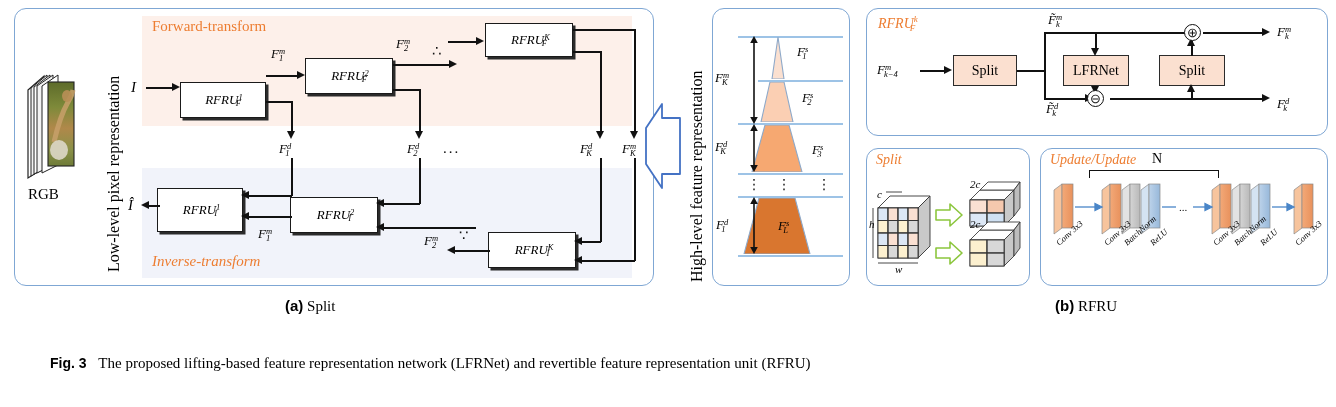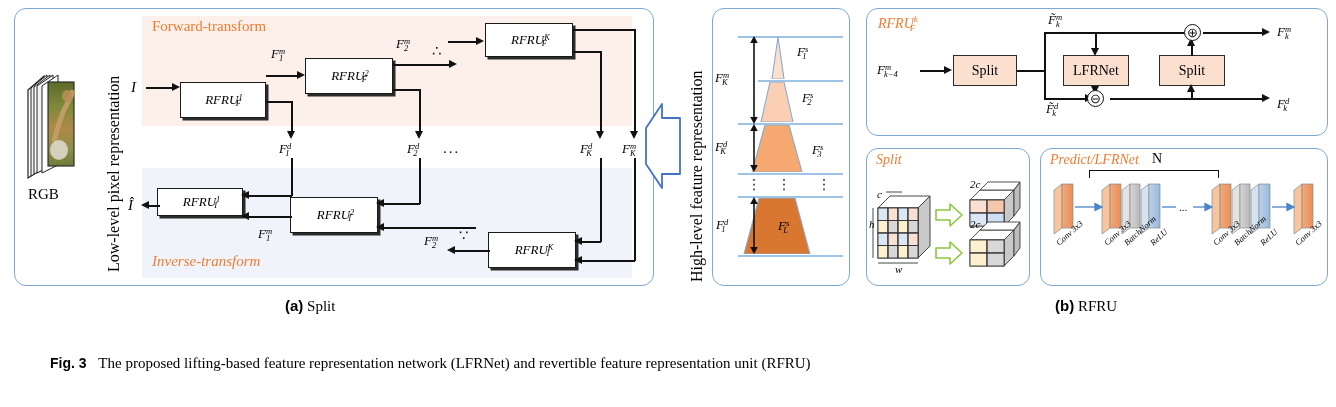--- a/index.html
+++ b/index.html
@@ -167,21 +167,21 @@
   <span>F</span><sup>m</sup><sub style="margin-left:-6px">K</sub>
 </div>
 
 <div class="ln lnh" style="left:573px;top:51px;width:28px;"></div>
 <div class="ln lnv" style="left:600px;top:51px;height:82px;"></div>
 <div class="ar ar-d" style="left:596px;top:131px;"></div>
 <div class="math" style="left:580px;top:141px;">
   <span>F</span><sup>d</sup><sub style="margin-left:-6px">K</sub>
 </div>
 
-<div class="rbox" style="left:157px;top:188px;width:86px;height:28px;">
+<div class="rbox" style="left:157px;top:188px;width:86px;height:44px;">
   <span class="math" style="position:static;">
     <span>RFRU</span><sup>1</sup><sub style="margin-left:-6px">I</sub>
   </span>
 </div>
 <div class="rbox" style="left:290px;top:197px;width:88px;height:36px;">
   <span class="math" style="position:static;">
     <span>RFRU</span><sup>2</sup><sub style="margin-left:-6px">I</sub>
   </span>
 </div>
 <div class="rbox" style="left:488px;top:232px;width:88px;height:36px;">
@@ -448,21 +448,21 @@
     </g>
   </svg>
 </div>
 <div class="math" style="left:877px;top:188px;font-size:11px;">c</div>
 <div class="math" style="left:869px;top:218px;font-size:11px;">h</div>
 <div class="math" style="left:895px;top:263px;font-size:11px;">w</div>
 <div class="math" style="left:970px;top:178px;font-size:11px;">2c</div>
 <div class="math" style="left:970px;top:218px;font-size:11px;">2c</div>
 
 <div class="panel" style="left:1040px;top:148px;width:288px;height:138px;"></div>
-<div class="plabel" style="left:1050px;top:152px;">Predict/LFRNet</div>
+<div class="plabel" style="left:1050px;top:152px;">Update/Update</div>
 <div class="math upr" style="left:1152px;top:151px;font-size:14px;">N</div>
 
 <div class="brace" style="left:1089px;top:170px;width:128px;height:7px;"></div>
 
 <div class="abs" style="left:1046px;top:176px;">
   <svg width="278" height="68" viewBox="0 0 278 68">
     <defs>
       <linearGradient id="og" x1="0" y1="0" x2="1" y2="0">
         <stop offset="0%" stop-color="#f3a978"></stop>
           <stop offset="100%" stop-color="#e8915c"></stop>

